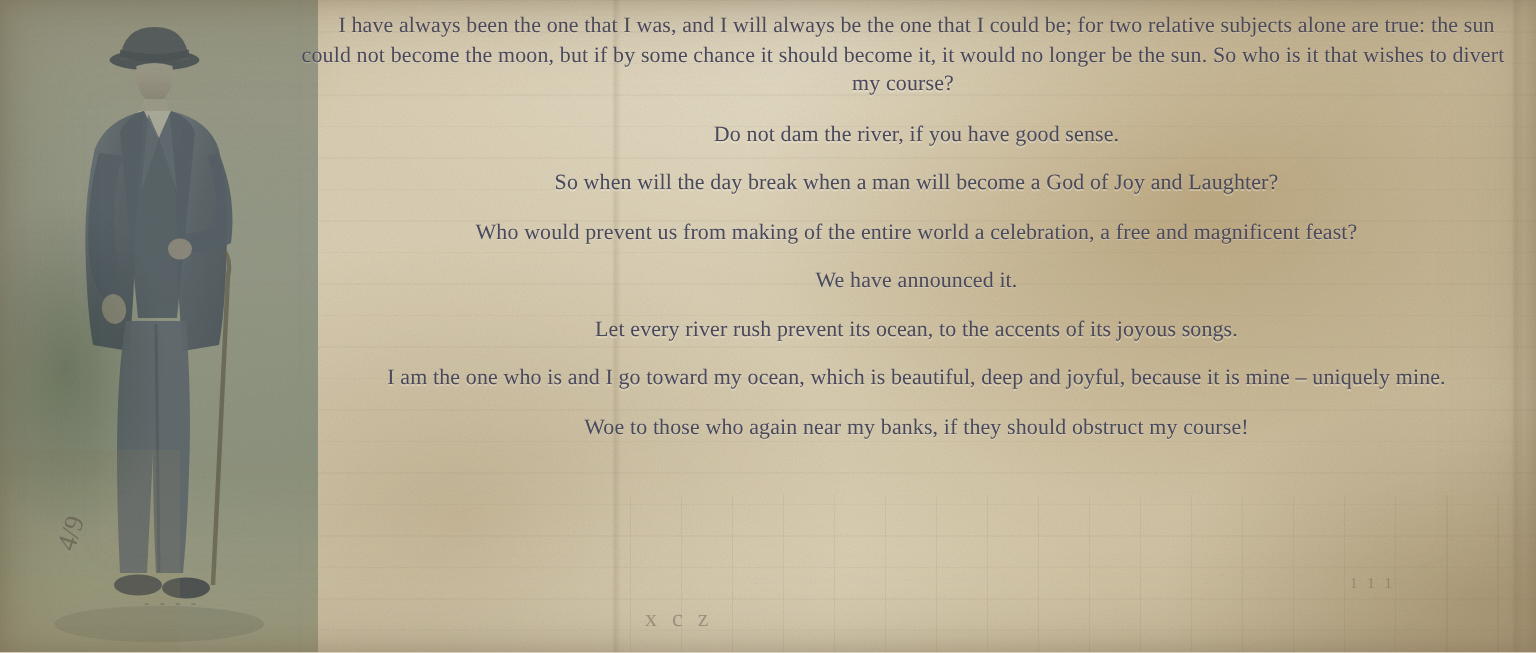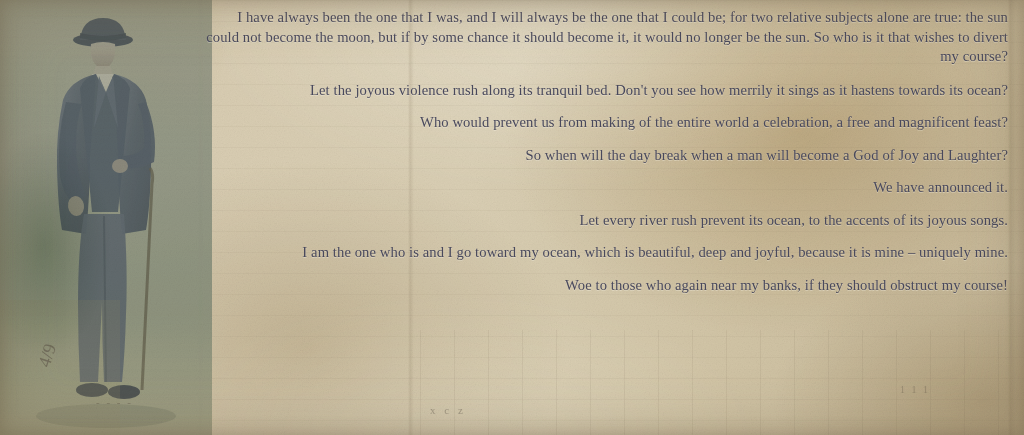--- a/index.html
+++ b/index.html
@@ -132,35 +132,35 @@
     top: 8px;
     width: 812px;
   }
   .para {
     position: relative;
     margin: 0 0 14px 0;
     font-size: 14.6px;
     line-height: 19.5px;
     color: #4a4a5e;
     text-indent: 18px;
-    text-align: right;
+    text-align: center;
     letter-spacing: 0.1px;
     text-shadow: 0 1px 0 rgba(255,252,240,0.35);
   }
   .para.tight { margin-bottom: 13px; }
 
   
   .scribble {
     position: absolute;
     color: rgba(90,80,70,0.55);
     font-family: "Liberation Serif", serif;
   }
   .scribble-1 { left: 36px; top: 345px; font-size: 18px; transform: rotate(-72deg); }
   .scribble-2 { left: 96px; top: 396px; font-size: 11px; letter-spacing: 2px; color: rgba(80,70,60,0.40); }
-  .scribble-3 { left: 430px; top: 404px; font-size: 11px; letter-spacing: 3px; color: rgba(80,70,60,0.38); }
+  .scribble-3 { left: 430px; top: 404px; font-size: 16px; letter-spacing: 3px; color: rgba(80,70,60,0.38); }
   .scribble-4 { left: 900px; top: 384px; font-size: 10px; letter-spacing: 2px; color: rgba(80,70,60,0.32); }
 </style>
 </head>
 <body>
 
 <div id="page">
 
   <div class="paper-base"></div>
   <div class="paper-stain-a"></div>
   <div class="paper-stain-b"></div>
@@ -235,23 +235,23 @@
     <div class="photo-greenwash"></div>
   </div>
 
   <div class="scribble scribble-1">4/9</div>
   <div class="scribble scribble-2">- - - -</div>
   <div class="scribble scribble-3">x  c  z</div>
   <div class="scribble scribble-4">1 1 1</div>
 
   <div class="text-col">
     <p class="para">I have always been the one that I was, and I will always be the one that I could be; for two relative subjects alone are true: the sun could not become the moon, but if by some chance it should become it, it would no longer be the sun. So who is it that wishes to divert my course?</p>
-    <p class="para tight">Let the joyous violence rush along its tranquil bed. Don't you see how merrily it sings as it hastens towards its ocean?</p>
+    <p class="para tight">Do not dam the river, if you have good sense.</p>
+    <p class="para tight">So when will the day break when a man will become a God of Joy and Laughter?</p>
     <p class="para tight">Who would prevent us from making of the entire world a celebration, a free and magnificent feast?</p>
-    <p class="para tight">So when will the day break when a man will become a God of Joy and Laughter?</p>
     <p class="para tight">We have announced it.</p>
     <p class="para tight">Let every river rush prevent its ocean, to the accents of its joyous songs.</p>
     <p class="para tight">I am the one who is and I go toward my ocean, which is beautiful, deep and joyful, because it is mine – uniquely mine.</p>
     <p class="para tight">Woe to those who again near my banks, if they should obstruct my course!</p>
 
   </div>
 
   <svg class="grain" width="1024" height="435">
     <filter id="noiseFilter">
       <feTurbulence type="fractalNoise" baseFrequency="0.85" numOctaves="3" stitchTiles="stitch"></feTurbulence>

